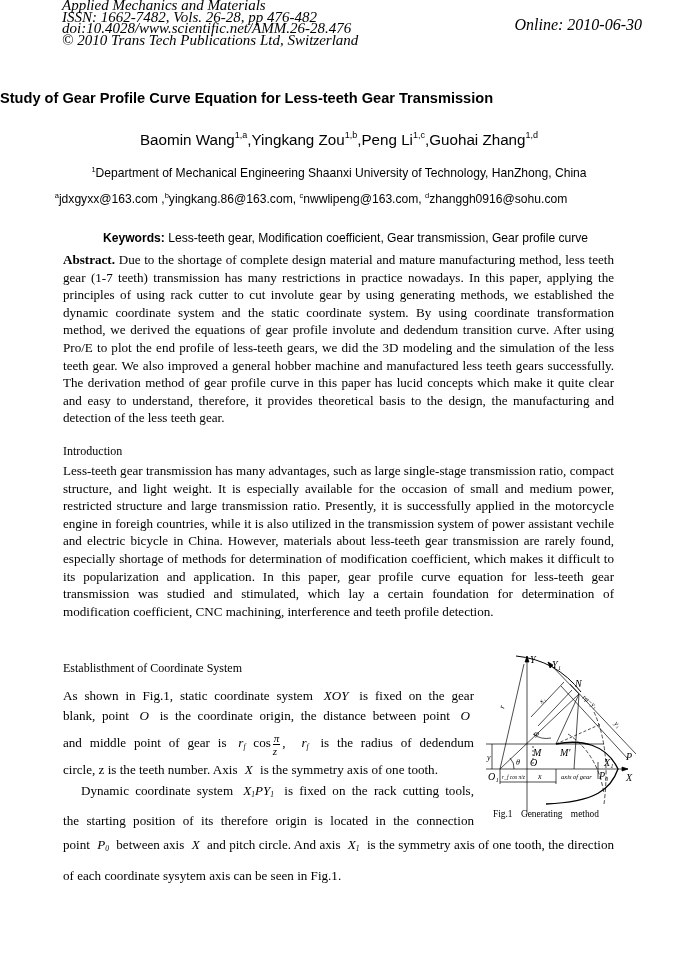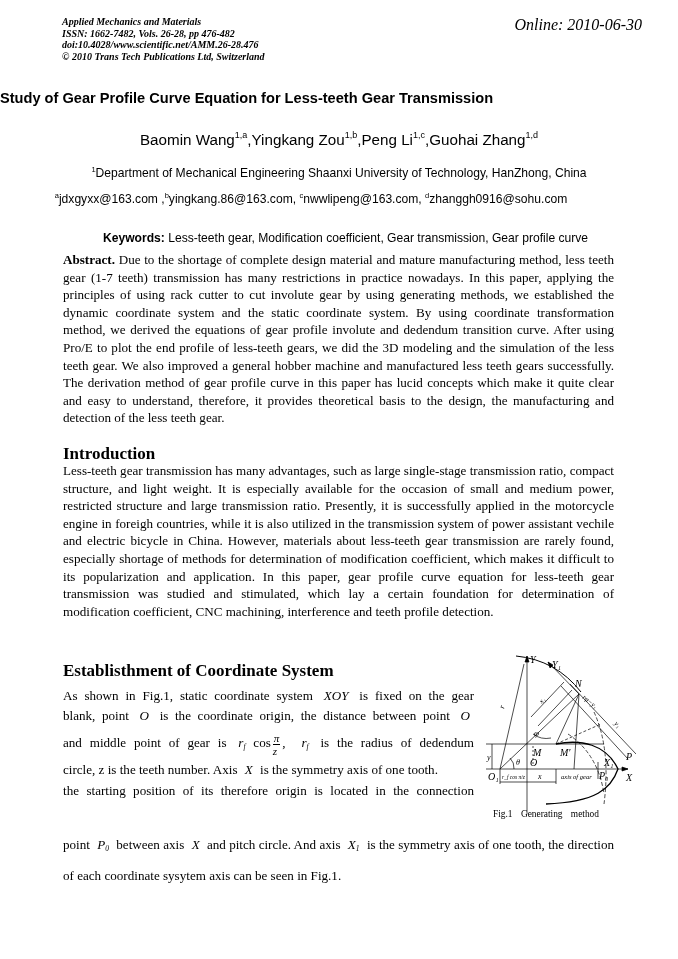--- a/index.html
+++ b/index.html
@@ -1,33 +1,33 @@
 <!DOCTYPE html>
 <html><head>
   <meta charset="utf-8">
   <style>
     html, body { margin: 0; padding: 0; background: #ffffff; }
     body { width: 678px; height: 959px; position: relative; overflow: hidden; color: #000; }
 
-    .header-left { position: absolute; left: 62px; top: 16px; font-family: "Liberation Serif", serif; font-style: italic; font-size: 10px; line-height: 11.5px; font-weight: bold; }
+    .header-left { position: absolute; left: 62px; top: 0; font-family: "Liberation Serif", serif; font-style: italic; font-size: 15px; line-height: 11.5px; }
     .header-right { position: absolute; right: 36px; top: 16px; font-family: "Liberation Serif", serif; font-style: italic; font-size: 16px; }
 
     .title { position: absolute; left: 0; width: 678px; top: 90px; font-family: "Liberation Sans", sans-serif; font-weight: bold; font-size: 14.6px; }
     .authors { position: absolute; left: 0; width: 678px; top: 131px; text-align: center; font-family: "Liberation Sans", sans-serif; font-size: 15.2px; }
     .authors sup { font-size: 9px; vertical-align: 7px; line-height: 0; }
     .affil { position: absolute; left: 0; width: 678px; top: 166px; text-align: center; font-family: "Liberation Sans", sans-serif; font-size: 12.1px; }
     .affil sup, .emails sup { font-size: 7.5px; vertical-align: 5px; line-height: 0; }
     .emails { position: absolute; left: 0; width: 622px; top: 192px; text-align: center; font-family: "Liberation Sans", sans-serif; font-size: 12.1px; }
     .keywords { position: absolute; left: 63px; top: 231px; font-family: "Liberation Sans", sans-serif; font-size: 12.1px; margin-left: 40px; }
     .keywords b { font-weight: bold; }
 
     .para { position: absolute; font-family: "Liberation Serif", serif; font-size: 13.1px; text-align: justify; text-align-last: left; }
     .abstract { left: 63px; top: 251px; width: 551px; line-height: 17.6px; }
     .abstract b { font-weight: bold; }
-    .sec-head { position: absolute; font-family: "Liberation Serif", serif; font-weight: bold; font-size: 17px; }
+    .sec-head { position: absolute; font-family: "Liberation Serif", serif; font-weight: normal; font-size: 12px; }
     .intro-head { left: 63px; top: 444px; }
     .intro { left: 63px; top: 462px; width: 551px; line-height: 17.6px; }
 
     .coord-head { left: 63px; top: 661px; }
     .coord-p1 { left: 63px; top: 686px; width: 411px; line-height: 20px; }
     .coord-p1 .line { display: block; text-align: justify; text-align-last: justify; height: 20px; }
     .coord-p1 .line.last { text-align-last: left; }
     .coord-p1 .line.tall { height: 34px; line-height: 34px; }
     .math { font-style: italic; padding: 0 4px; }
     .frac { display: inline-block; vertical-align: middle; text-align: center; font-style: italic; font-size: 11px; line-height: 12px; margin: 0 2px; }
@@ -75,20 +75,21 @@
 <div class="sec-head coord-head">Establisthment of Coordinate System</div>
 
 <div class="para coord-p1">
   <span class="line"><span>As shown in Fig.1, static coordinate system</span> <span class="math">XOY</span> <span>is fixed on the gear</span></span>
   <span class="line"><span>blank, point</span> <span class="math">O</span> <span>is the coordinate origin, the distance between point</span> <span class="math">O</span></span>
   <span class="line tall"><span>and middle point of gear is</span> <span class="math"><span>r</span><sub class="s">f</sub>&nbsp;<span style="font-style:normal">cos</span><span class="frac"><span class="num">π</span><span class="den">z</span></span><span style="font-style:normal">,</span></span> <span class="math"><span>r</span><sub class="s">f</sub></span> <span>is the radius of dedendum</span></span>
   <span class="line last"><span>circle, z is the teeth number. Axis</span> <span class="math">X</span> <span>is the symmetry axis of one tooth.</span></span>
 </div>
 
 <div class="para coord-p2" style="top:778px;">
+  <span class="line indent"><span>Dynamic coordinate system</span> <span class="math"><span>X</span><sub class="s">1</sub><span>PY</span><sub class="s">1</sub></span> <span>is fixed on the rack cutting tools,</span></span>
   <span class="line">the starting position of its therefore origin is located in the connection</span>
 </div>
 
 <div class="para coord-p3">
   <span>point</span> <span class="math"><span>P</span><sub class="s">0</sub></span> <span>between axis</span> <span class="math">X</span> <span>and pitch circle. And axis</span> <span class="math"><span>X</span><sub class="s">1</sub></span> <span>is the symmetry axis of one tooth, the direction of each coordinate sysytem axis can be seen in Fig.1.</span>
 </div>
 
 <svg class="fig" viewBox="0 0 150 160" width="150" height="160">
   <g stroke="#000" fill="none" stroke-width="0.7">
 

